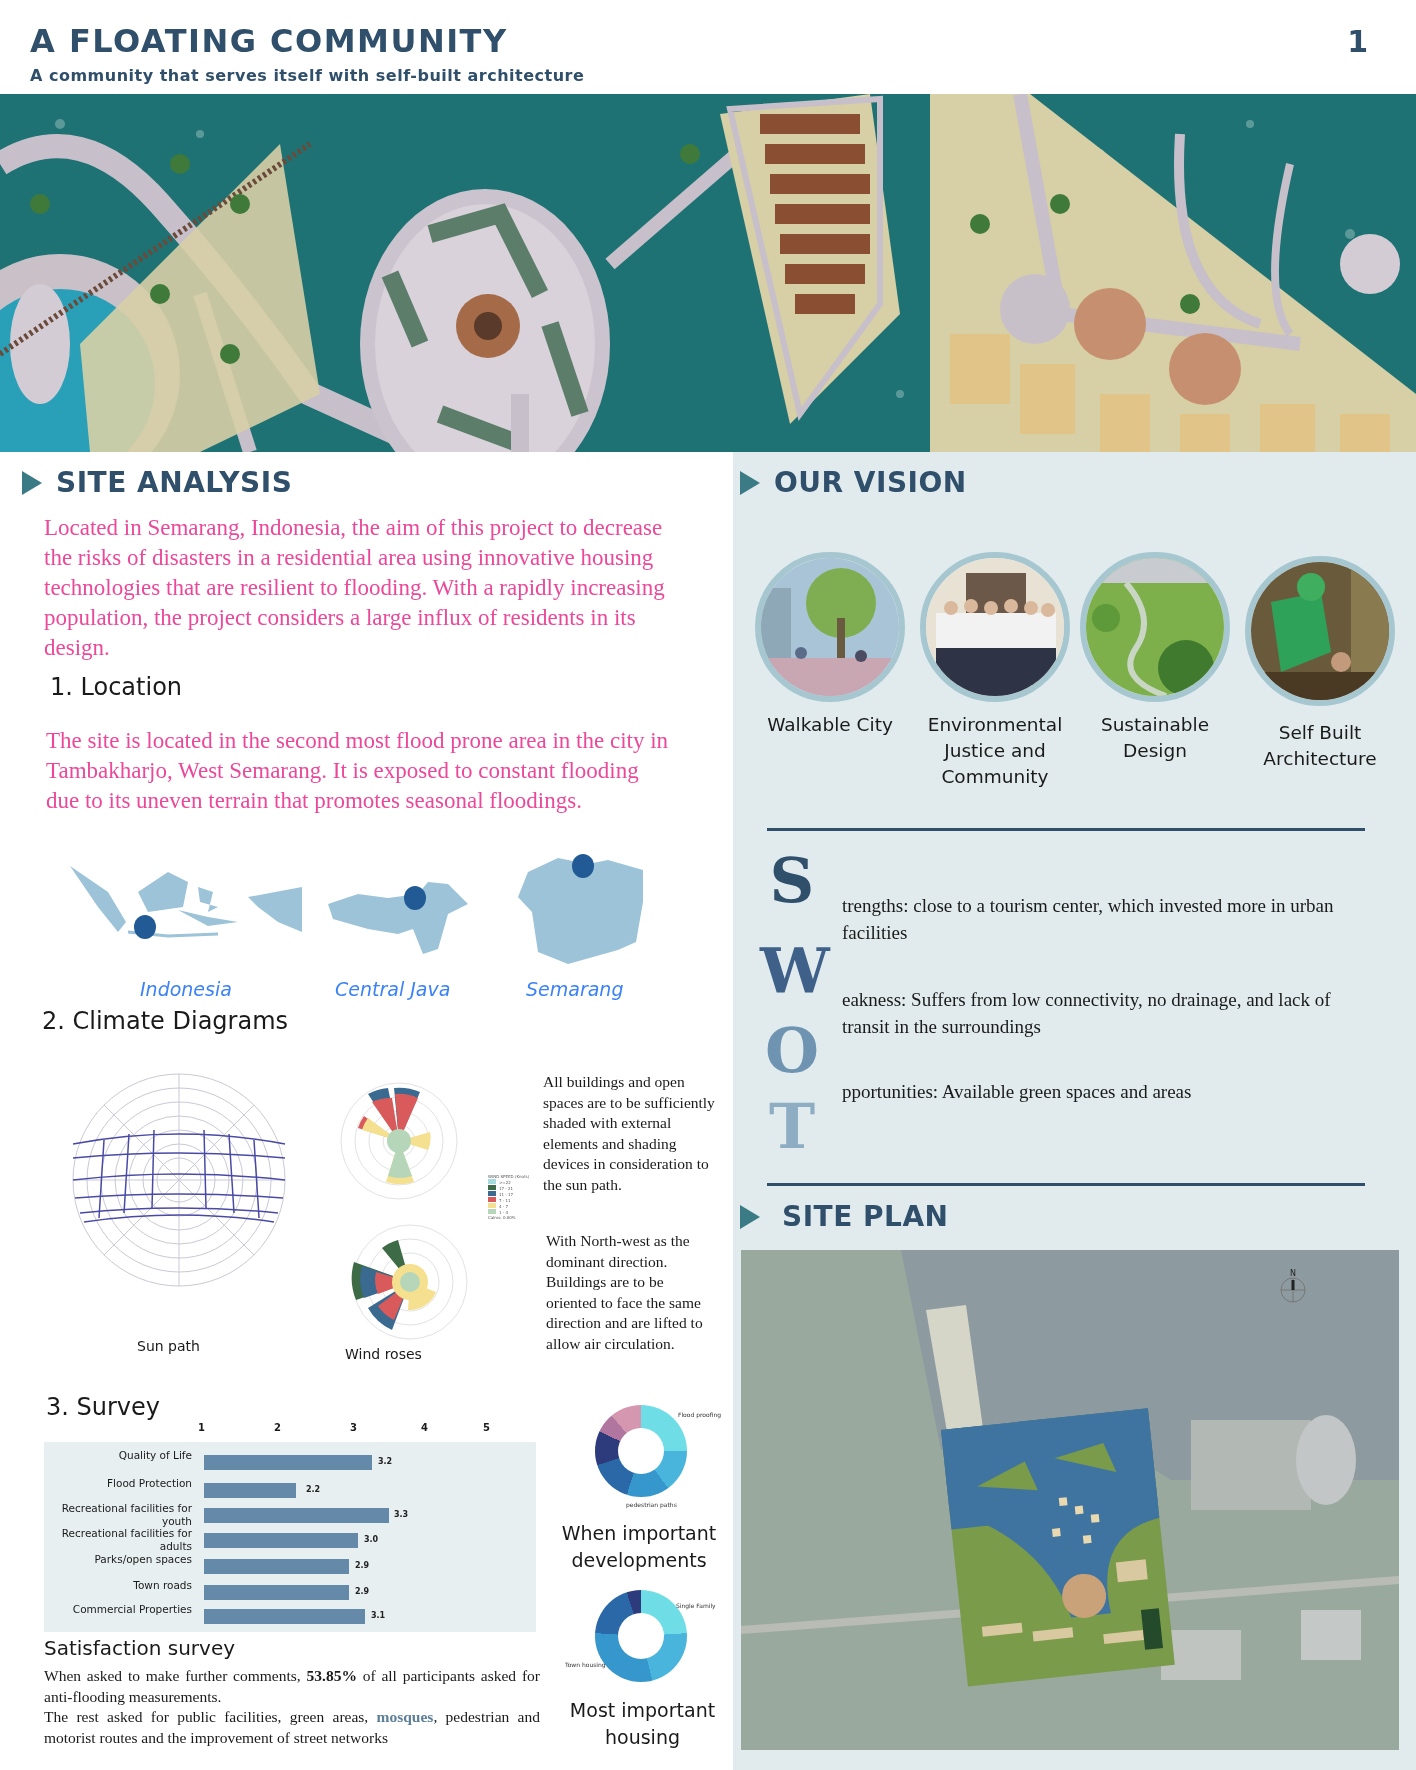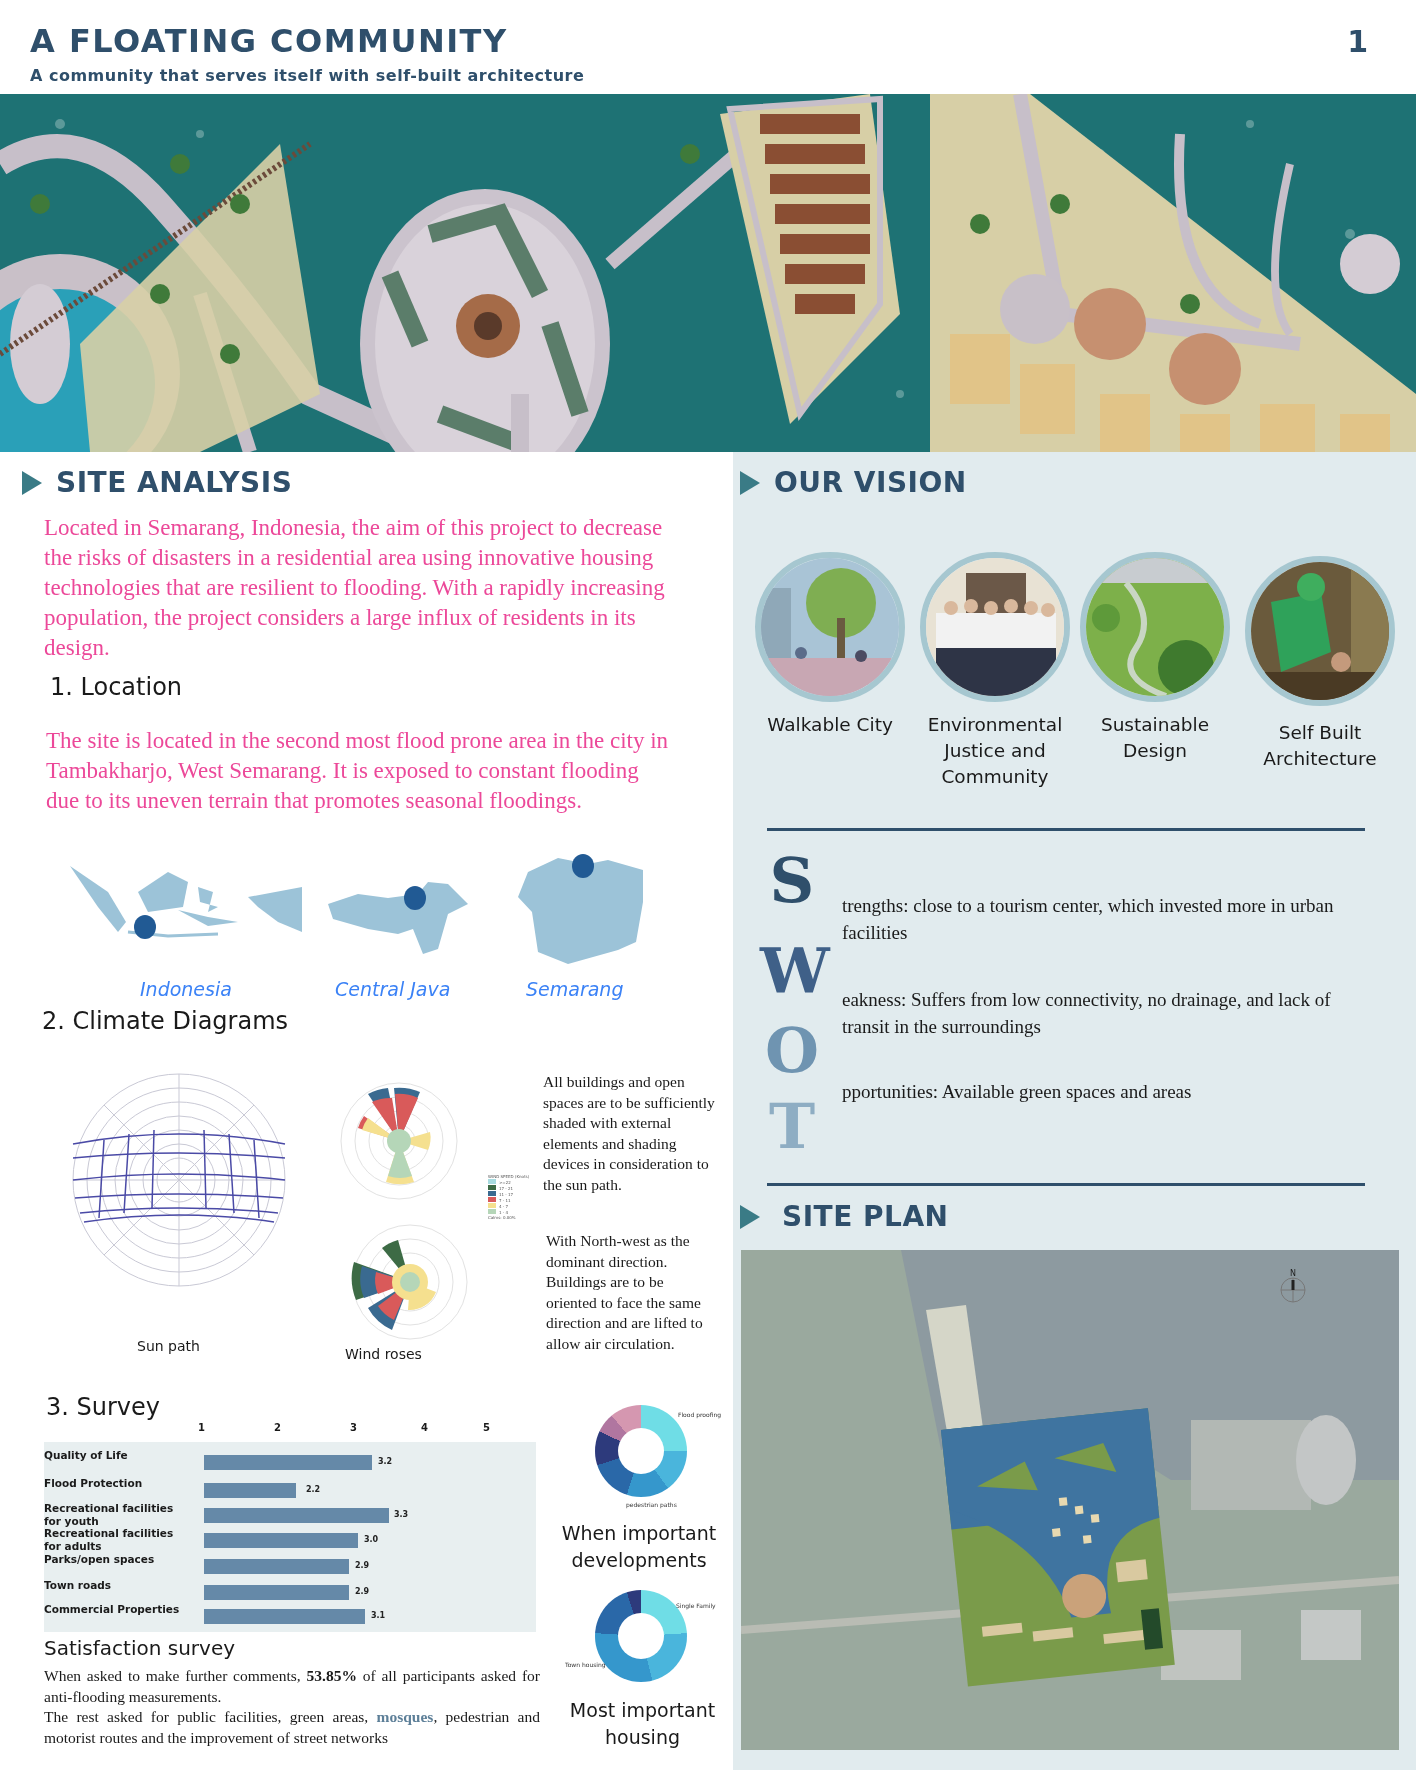--- a/index.html
+++ b/index.html
@@ -19,21 +19,21 @@
   .para { position: absolute; font-family: "Liberation Serif", serif; font-size: 23px; line-height: 30px; color: #ec4899; }
   .subhead { position: absolute; font-size: 24px; color: #1a1a1a; }
   .map-label { position: absolute; font-size: 19px; color: #3b82f6; text-align: left; font-style: italic; }
   .legend { position: absolute; left: 488px; top: 1174px; font-size: 4px; color: #555; }
   .legend .sw { width: 8px; height: 5px; display: inline-block; margin-right: 3px; }
   .cap { position: absolute; font-size: 14px; color: #1a1a1a; }
   .side-text { position: absolute; font-family: "Liberation Serif", serif; font-size: 15.5px; line-height: 20.5px; color: #1a1a1a; }
 
   .survey-box { position: absolute; left: 44px; top: 1442px; width: 492px; height: 190px; background: #e8eff0; }
   .survey-row { position: absolute; left: 0; width: 492px; height: 26px; }
-  .survey-row .lbl { position: absolute; left: 0; width: 148px; text-align: left; font-size: 10.5px; font-weight: bold; line-height: 13px; color: #1a1a1a; }
+  .survey-row .lbl { position: absolute; left: 0; width: 148px; text-align: right; font-size: 10.5px; font-weight: normal; line-height: 13px; color: #1a1a1a; }
   .survey-row .bar { position: absolute; left: 160px; top: 6px; height: 15px; background: #6589a8; }
   .survey-row .val { position: absolute; top: 8px; font-size: 8px; font-weight: bold; color: #222; }
   .axis-tick { position: absolute; top: 1422px; font-size: 10px; font-weight: bold; color: #1a1a1a; }
 
   .donut { position: absolute; width: 92px; height: 92px; border-radius: 50%; }
   .donut::after { content: ""; position: absolute; left: 23px; top: 23px; width: 46px; height: 46px; border-radius: 50%; background: #fff; }
   .donut-tag { position: absolute; font-size: 6px; color: #333; }
   .donut-cap { position: absolute; font-size: 19px; line-height: 27px; text-align: center; color: #1a1a1a; }
 
   .comments { position: absolute; left: 44px; top: 1666px; width: 496px; font-family: "Liberation Serif", serif; font-size: 15.5px; line-height: 20.5px; text-align: justify; color: #1a1a1a; }

